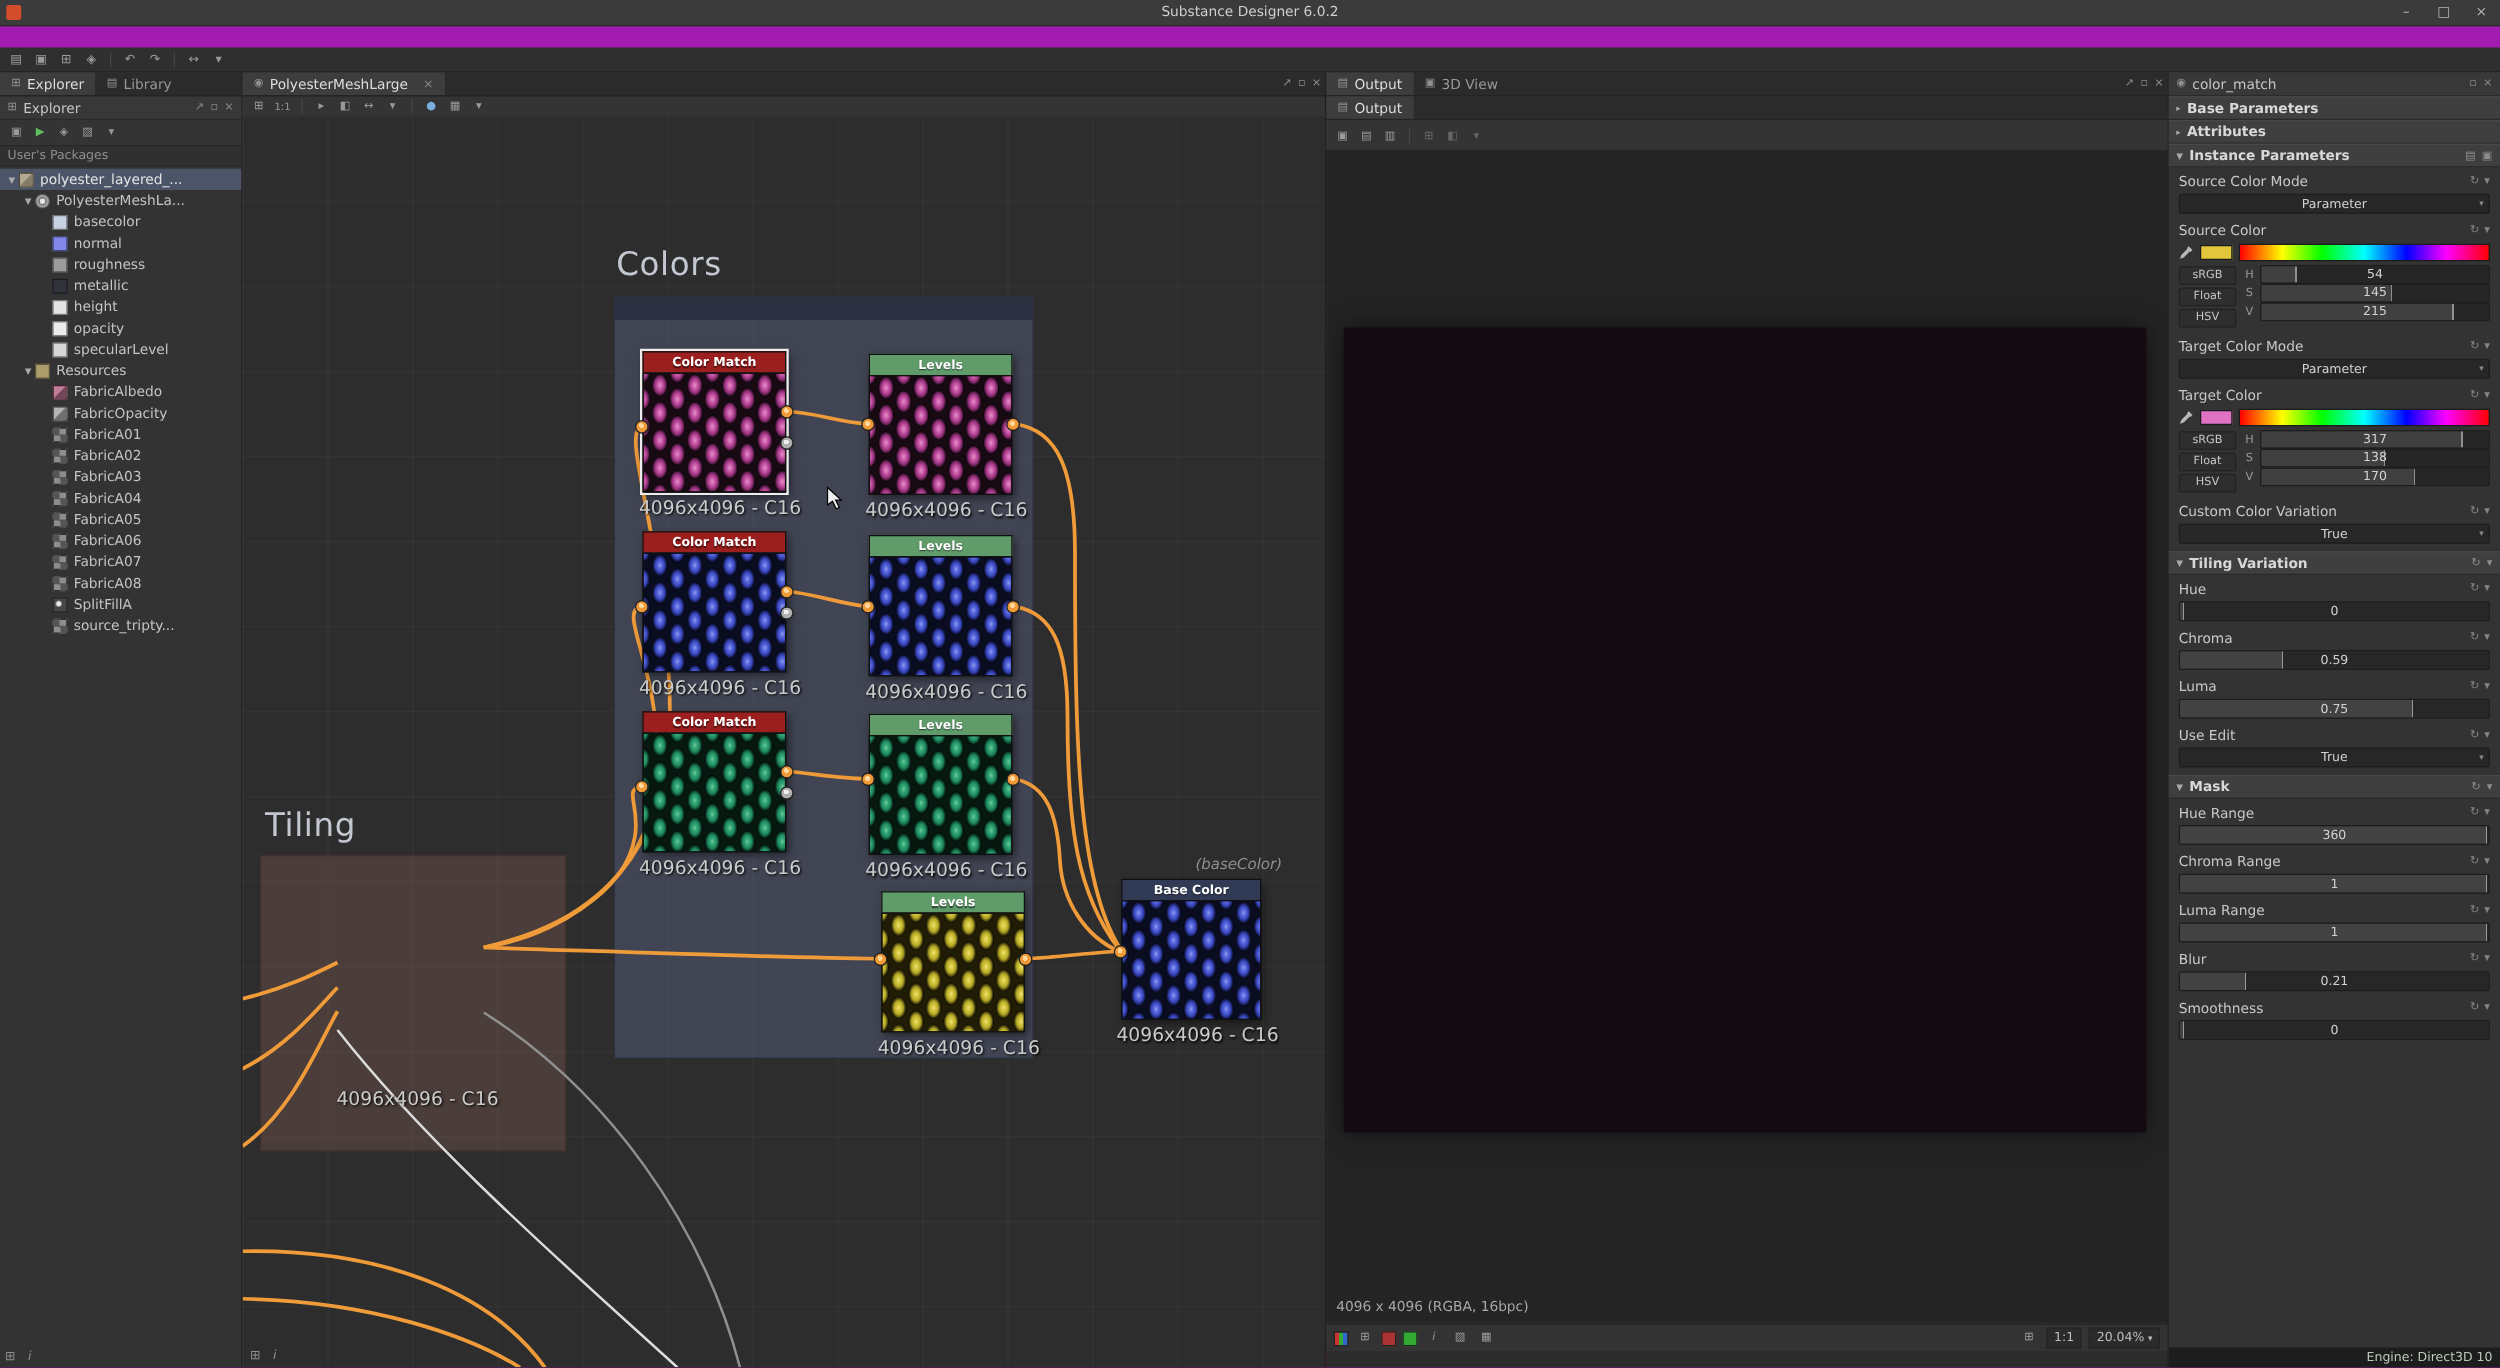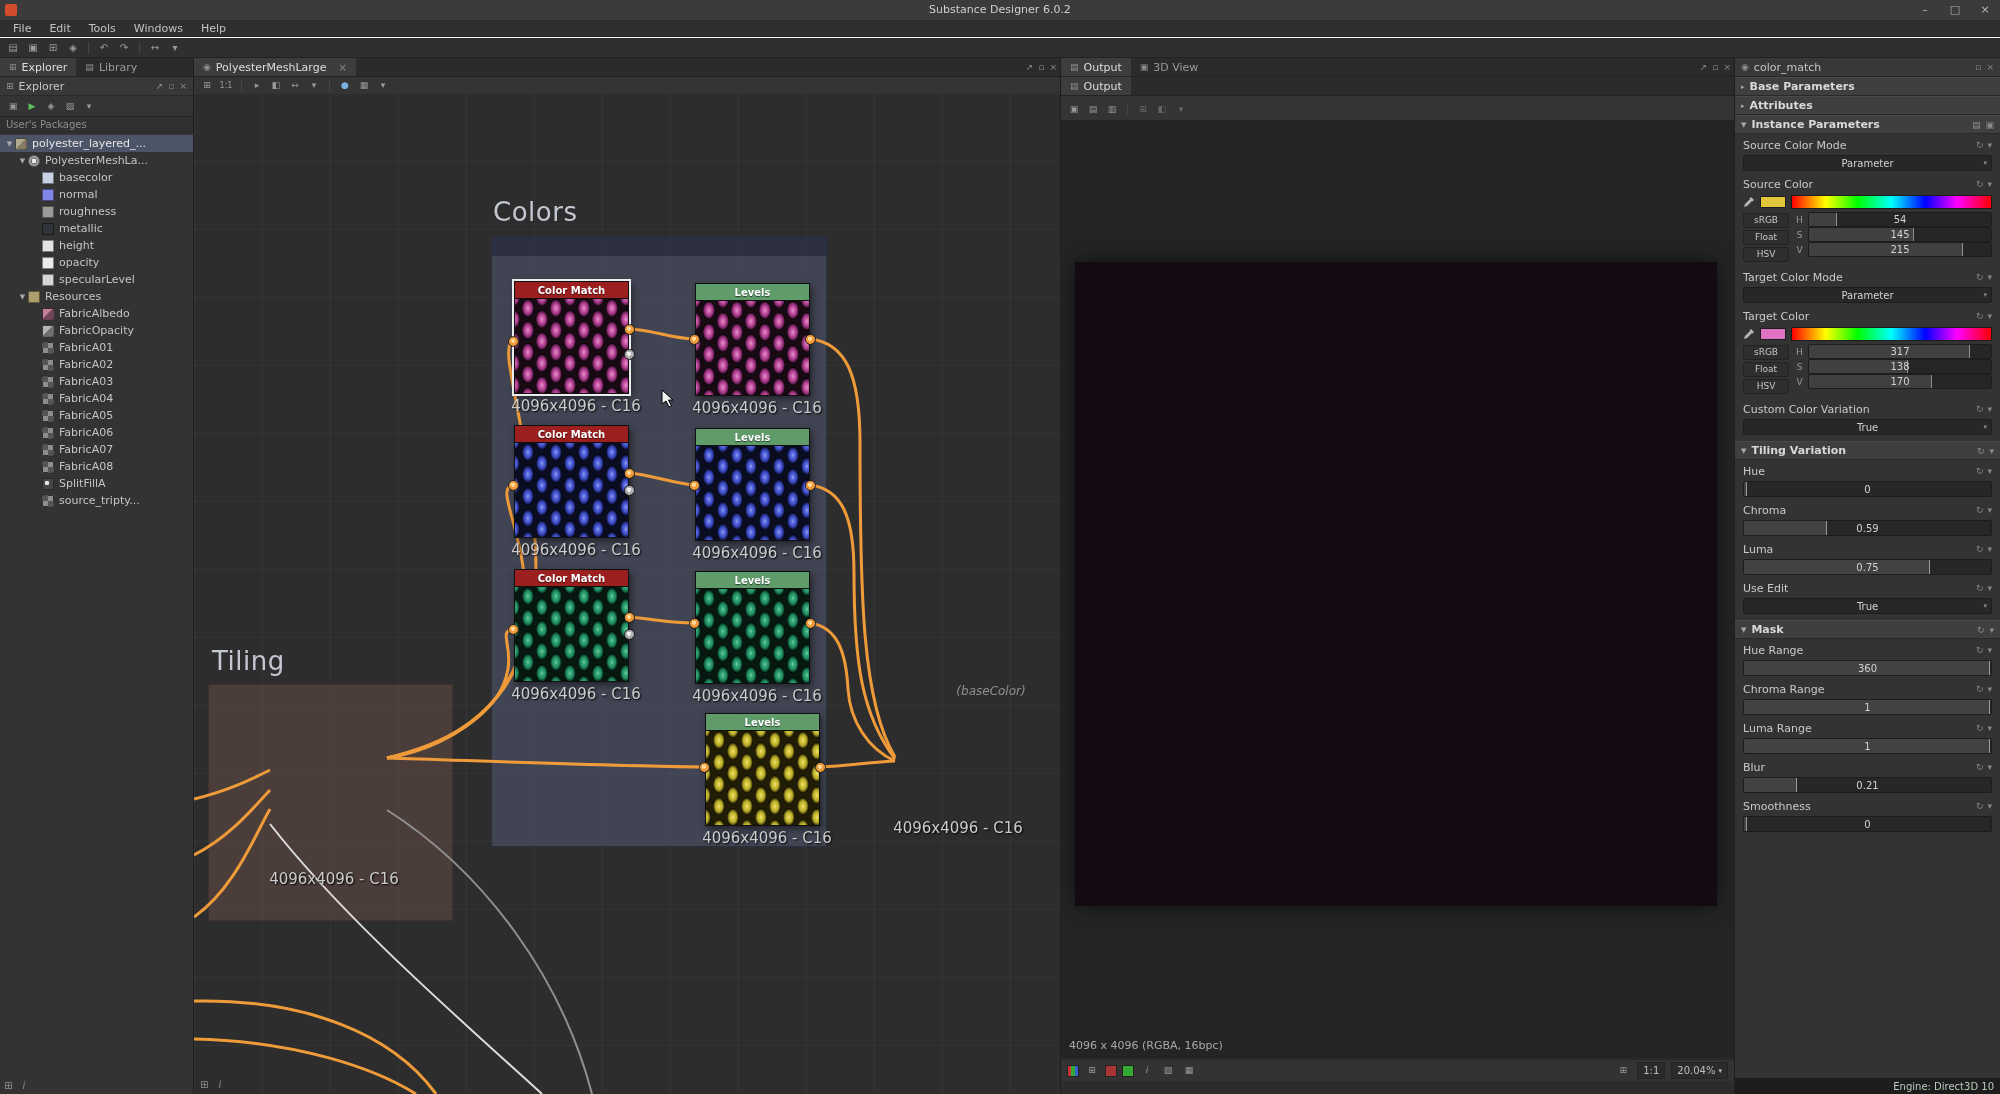--- a/index.html
+++ b/index.html
@@ -1,16 +1,16 @@
 <!DOCTYPE html>
 <html><head>
 <meta charset="utf-8">
 <style>
   html,body{margin:0;padding:0;background:#1e1e1e;}
-  #root{position:relative;width:2000px;height:1094px;background:#ffffff;
+  #root{position:relative;width:2000px;height:1094px;background:#a21caf;
         font-family:"DejaVu Sans",sans-serif;color:#c8c8c8;overflow:hidden;font-size:12px;}
   
   #titlebar{position:absolute;left:0;top:0;width:2000px;height:20px;background:#3b3b3b;border-bottom:1px solid #2a2a2a;}
   #titlebar .logo{position:absolute;left:5px;top:4px;width:12px;height:12px;background:#d34c2b;border-radius:2px;}
   #titlebar .wtitle{position:absolute;left:0;right:0;top:0;text-align:center;line-height:20px;font-size:11px;color:#cfcfcf;}
   #titlebar .wctrls{position:absolute;right:0;top:0;display:flex;}
   #titlebar .wbtn{width:30px;height:20px;line-height:19px;text-align:center;color:#b5b5b5;font-size:11px;}
   #menubar{position:absolute;left:0;top:21px;width:2000px;height:16px;background:#2f2f2f;border-bottom:1px solid #262626;display:flex;align-items:center;padding-left:4px;box-sizing:border-box;}
   .menu-item{padding:0 9px;font-size:11px;line-height:16px;color:#c2c2c2;}
   #maintoolbar{position:absolute;left:0;top:38px;width:2000px;height:20px;background:#2f2f2f;border-bottom:1px solid #222;display:flex;align-items:center;padding-left:4px;box-sizing:border-box;gap:2px;}
@@ -137,27 +137,20 @@
   <div id="titlebar">
     <span class="logo"></span>
     <span class="wtitle">Substance Designer 6.0.2</span>
     <span class="wctrls">
       <span class="wbtn">–</span>
       <span class="wbtn">□</span>
       <span class="wbtn cl">×</span>
     </span>
   </div>
 
-  <div id="menubar">
-    <span class="menu-item">File</span>
-    <span class="menu-item">Edit</span>
-    <span class="menu-item">Tools</span>
-    <span class="menu-item">Windows</span>
-    <span class="menu-item">Help</span>
-  </div>
 
   <div id="maintoolbar">
     <span class="tbtn">▤</span>
     <span class="tbtn">▣</span>
     <span class="tbtn">⊞</span>
     <span class="tbtn">◈</span>
     <span class="tsep"></span>
     <span class="tbtn">↶</span>
     <span class="tbtn">↷</span>
     <span class="tsep"></span>
@@ -422,20 +415,25 @@
       <div class="node-label" style="left:478px;top:594px;">4096x4096 - C16</div>
 
       <div class="node" style="left:511px;top:620px;">
         <div class="node-header" style="background: rgb(95, 156, 106);">Levels</div>
         <div class="node-body knit knit-s k-yel"></div>
         <span class="dot in" style="top:49px;"></span>
         <span class="dot out" style="top:49px;"></span>
       </div>
       <div class="node-label" style="left:488px;top:736px;">4096x4096 - C16</div>
 
+      <div class="node basec" style="left:703px;top:610px;">
+        <div class="node-header" style="background: rgb(50, 59, 85);">Base Color</div>
+        <div class="node-body knit knit-s k-blu"></div>
+        <span class="dot in" style="top:53px;"></span>
+      </div>
       <div class="node-note" style="left:717px;top:591px;">(baseColor)</div>
       <div class="node-label" style="left:679px;top:726px;">4096x4096 - C16</div>
 
       <div class="node-label" style="left:55px;top:777px;">4096x4096 - C16</div>
 
       <svg id="cursor" width="16" height="20" viewBox="0 0 16 20">
         <path d="M1,1 L1,15 L5,12 L8,18 L10.5,17 L7.5,11 L12,11 Z" fill="#f0f0f0" stroke="#000" stroke-width="1"></path>
       </svg>
 
       <div id="graph-status">

